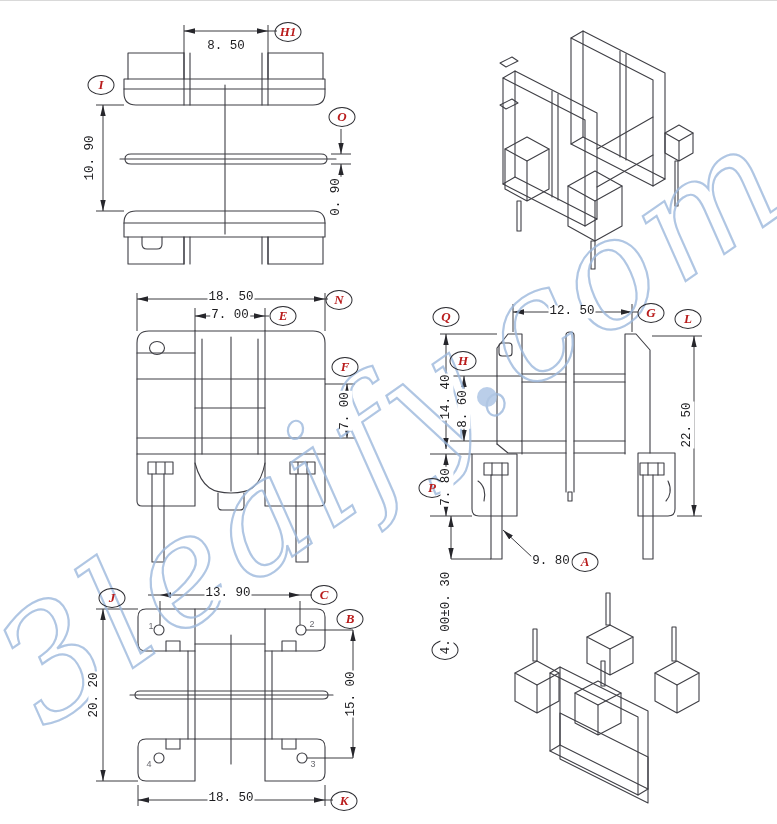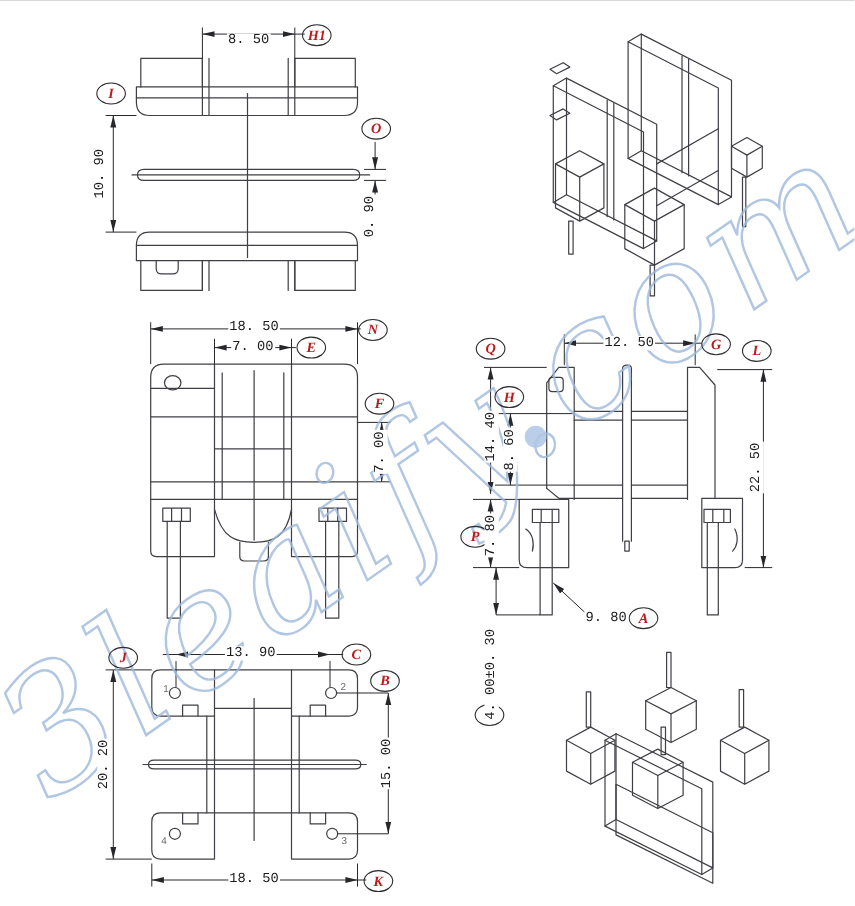--- a/index.html
+++ b/index.html
@@ -203,21 +203,21 @@
 <div class="lbl" style="left:688px;top:318px">L</div>
 <div class="lbl" style="left:463px;top:360px">H</div>
 <div class="lbl" style="left:432px;top:487px">P</div>
 <div class="lbl" style="left:585px;top:561px">A</div>
 <div class="lbl" style="left:445px;top:649px">D</div>
 <div class="lbl" style="left:112px;top:597px">J</div>
 <div class="lbl" style="left:324px;top:594px">C</div>
 <div class="lbl" style="left:350px;top:618px">B</div>
 <div class="lbl" style="left:344px;top:800px">K</div>
 
-<div class="dt" style="left:226px;top:36px">8. 50</div>
+<div class="dt" style="left:226px;top:46px">8. 50</div>
 <div class="dt v" style="left:91px;top:157px">10. 90</div>
 <div class="dt v" style="left:337px;top:196px">0. 90</div>
 <div class="dt" style="left:231px;top:297px">18. 50</div>
 <div class="dt" style="left:230px;top:315px">7. 00</div>
 <div class="dt v" style="left:346px;top:410px">7. 00</div>
 <div class="dt" style="left:572px;top:311px">12. 50</div>
 <div class="dt v" style="left:447px;top:396px">14. 40</div>
 <div class="dt v" style="left:464px;top:408px">8. 60</div>
 <div class="dt v" style="left:688px;top:424px">22. 50</div>
 <div class="dt v" style="left:447px;top:486px">7. 80</div>

